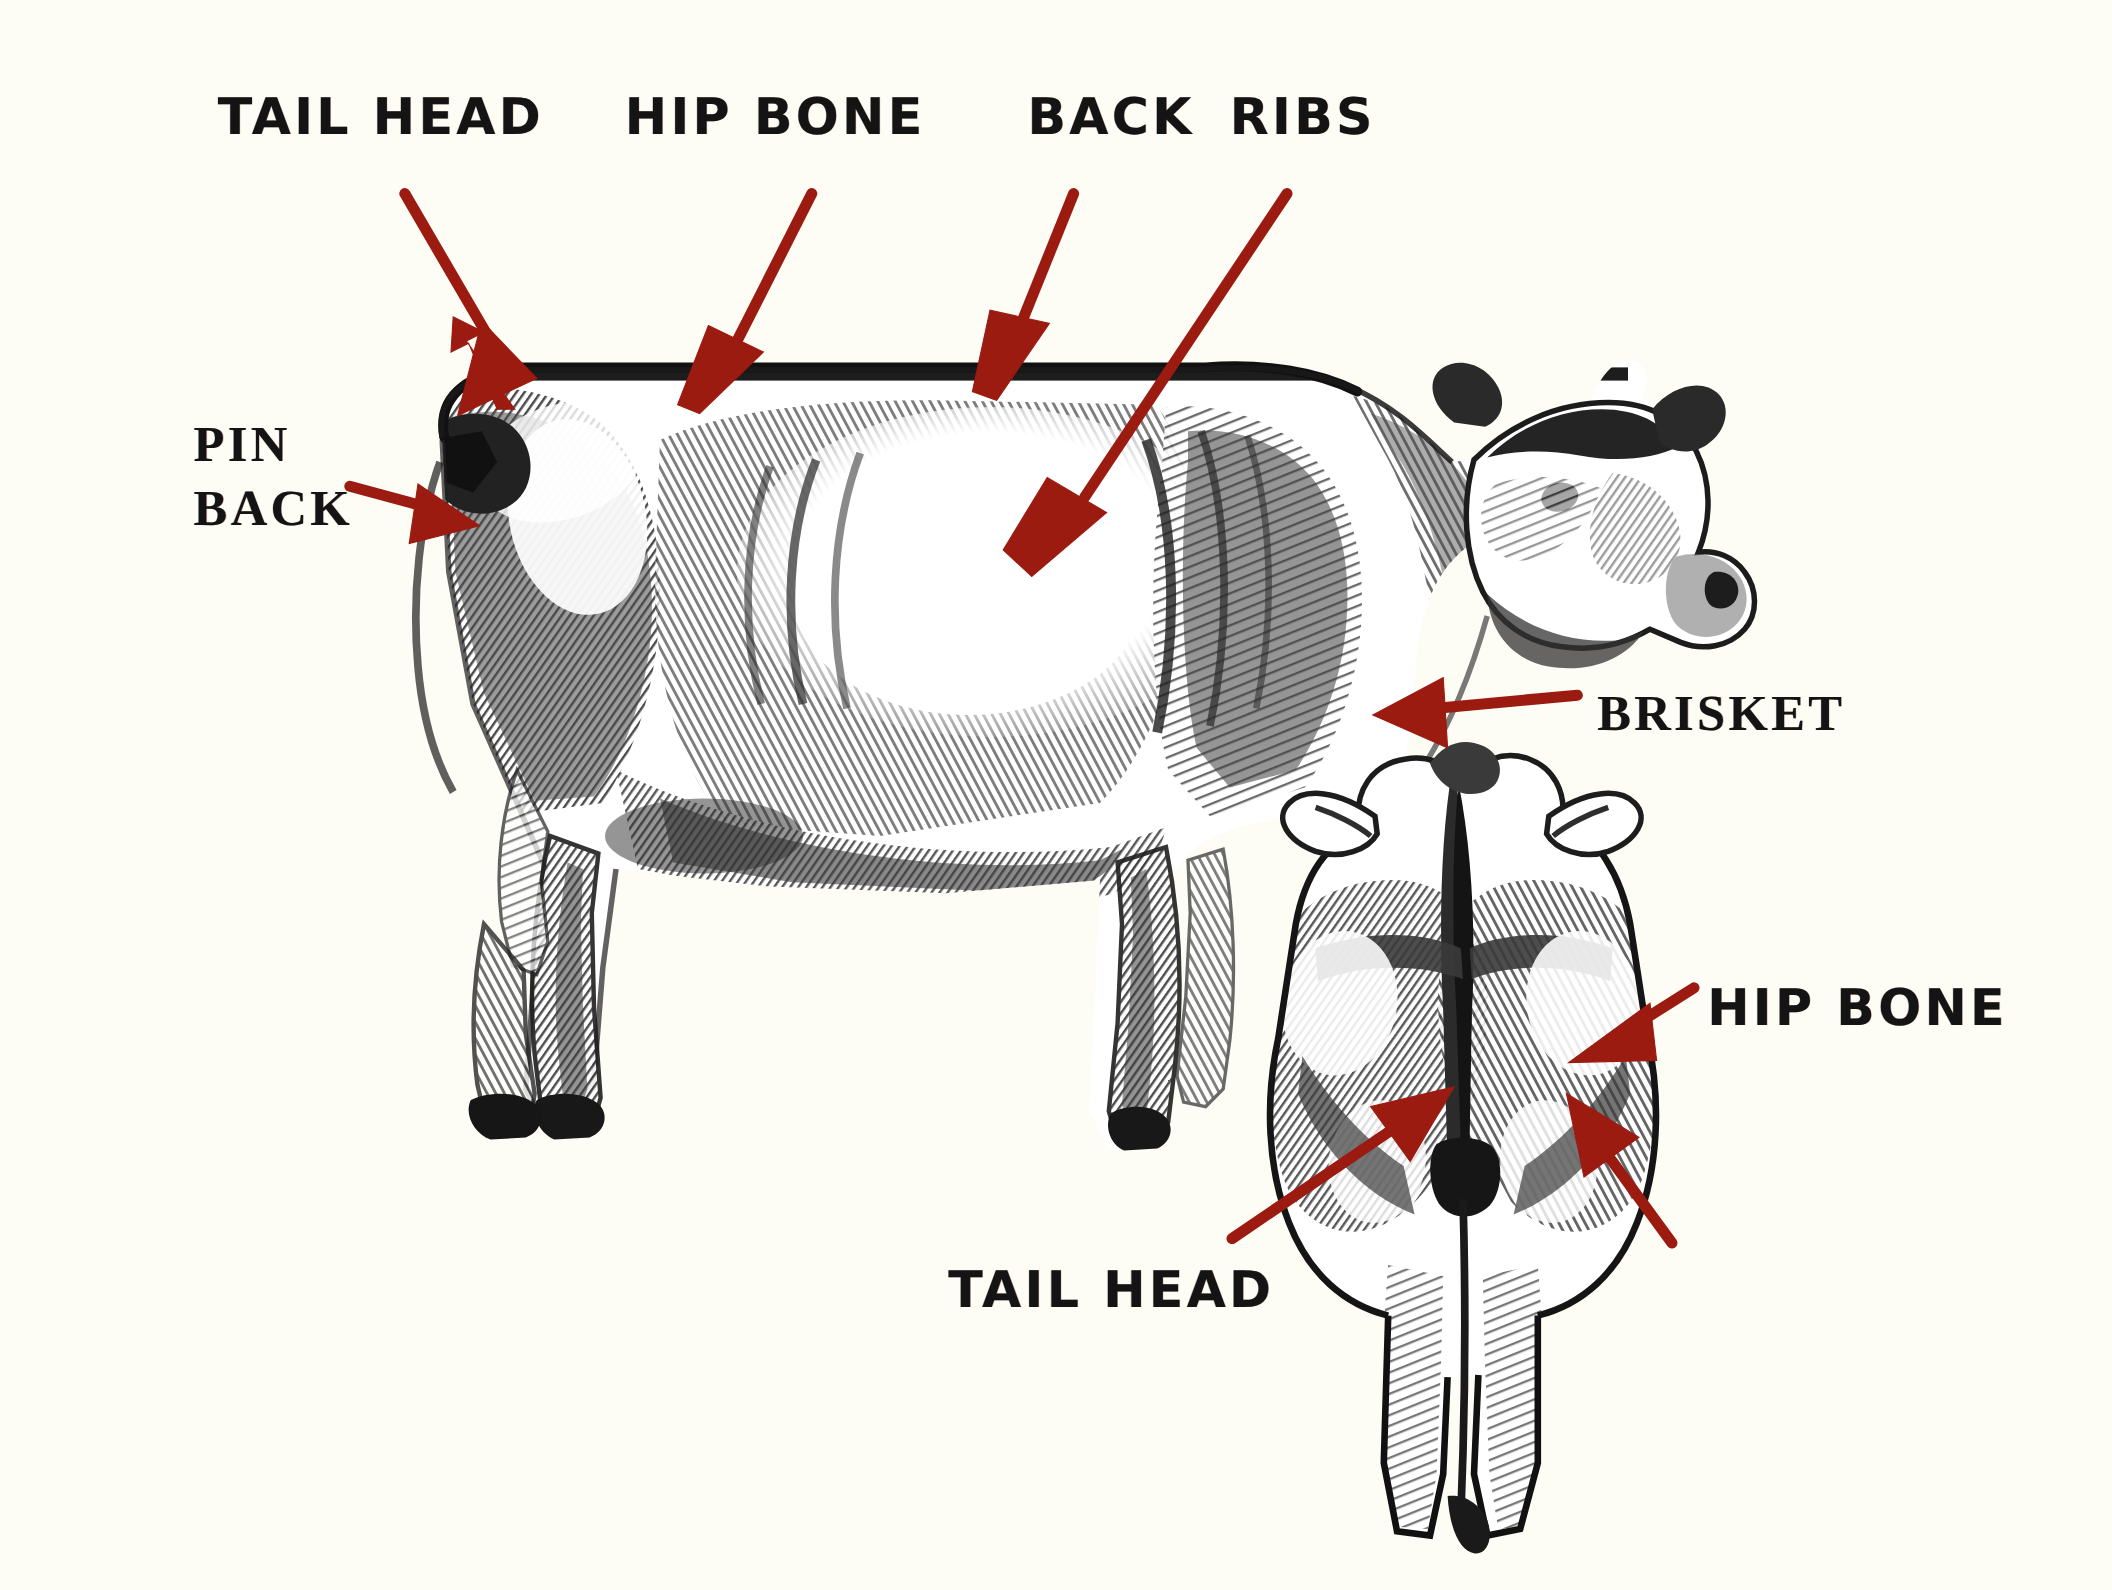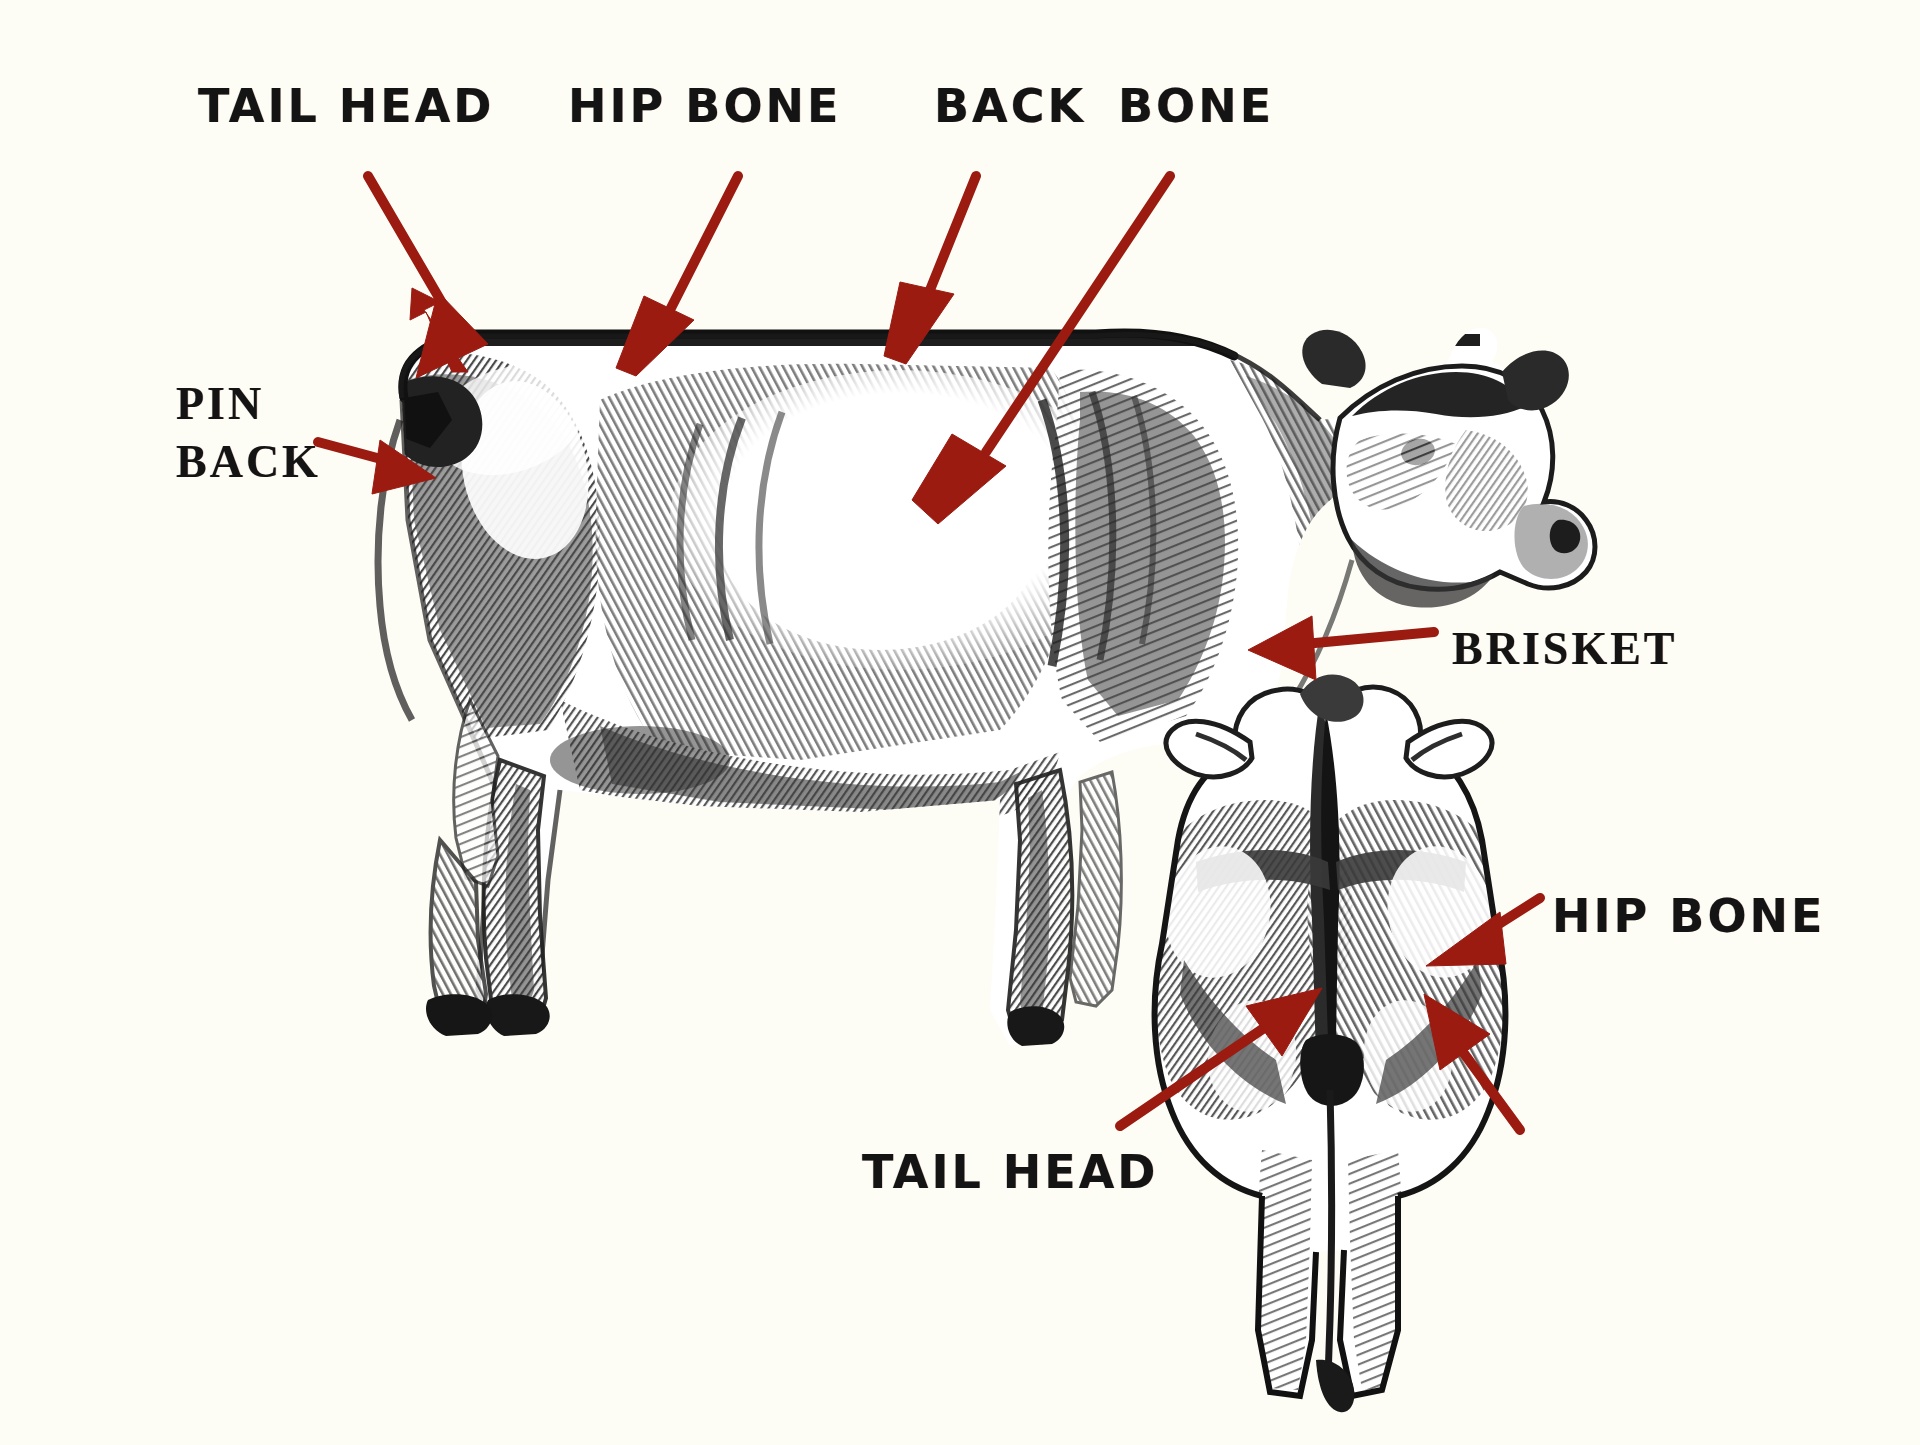--- a/index.html
+++ b/index.html
@@ -331,21 +331,21 @@
       </g>
     </g>
   </svg>
 
   <div class="label" style="left:198px; top:82px;">TAIL HEAD</div>
 
   <div class="label" style="left:568px; top:82px;">HIP BONE</div>
 
   <div class="label" style="left:898px; top:82px;margin-left:36px;">BACK</div>
 
-  <div class="label" style="left:1118px; top:82px;">BONE</div>
+  <div class="label" style="left:1118px; top:82px;">RIBS</div>
 
   <div class="label two-line" style="left:176px; top:378px;">PIN</div>
   <div class="label two-line" style="left:176px; top:436px;">BACK</div>
 
   <div class="label" style="left:1452px; top:624px;font-family:Liberation Serif, serif;">BRISKET</div>
 
   <div class="label" style="left:1552px; top:892px;">HIP BONE</div>
 
   <div class="label" style="left:862px; top:1148px;">TAIL HEAD</div>
 

